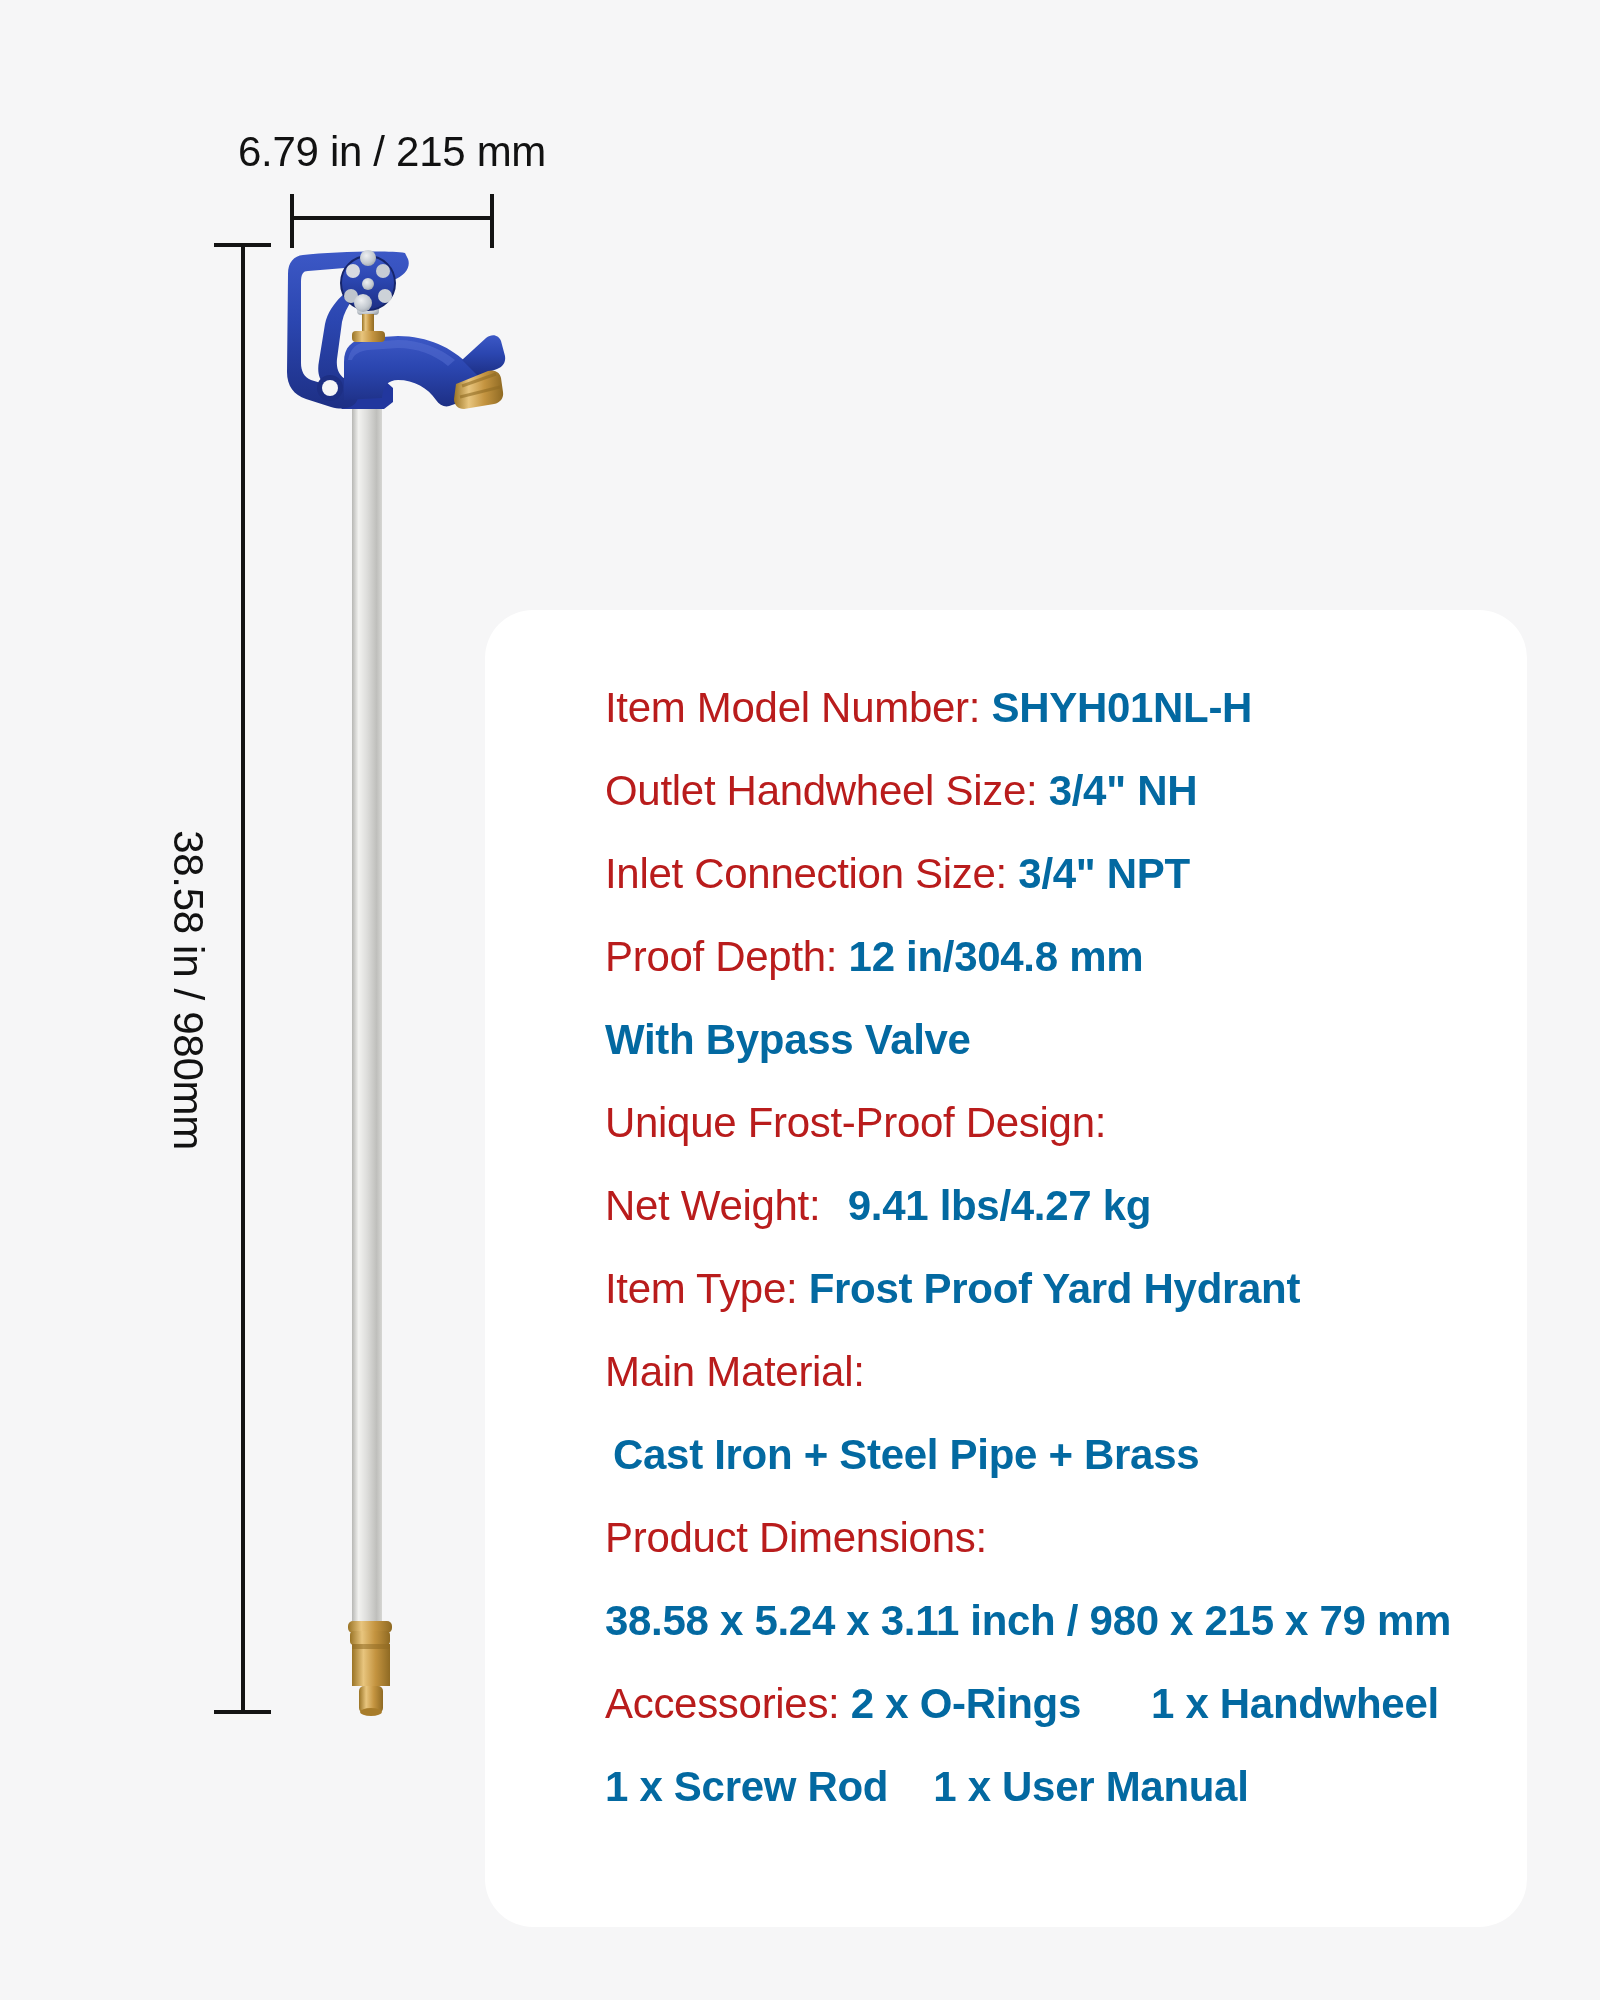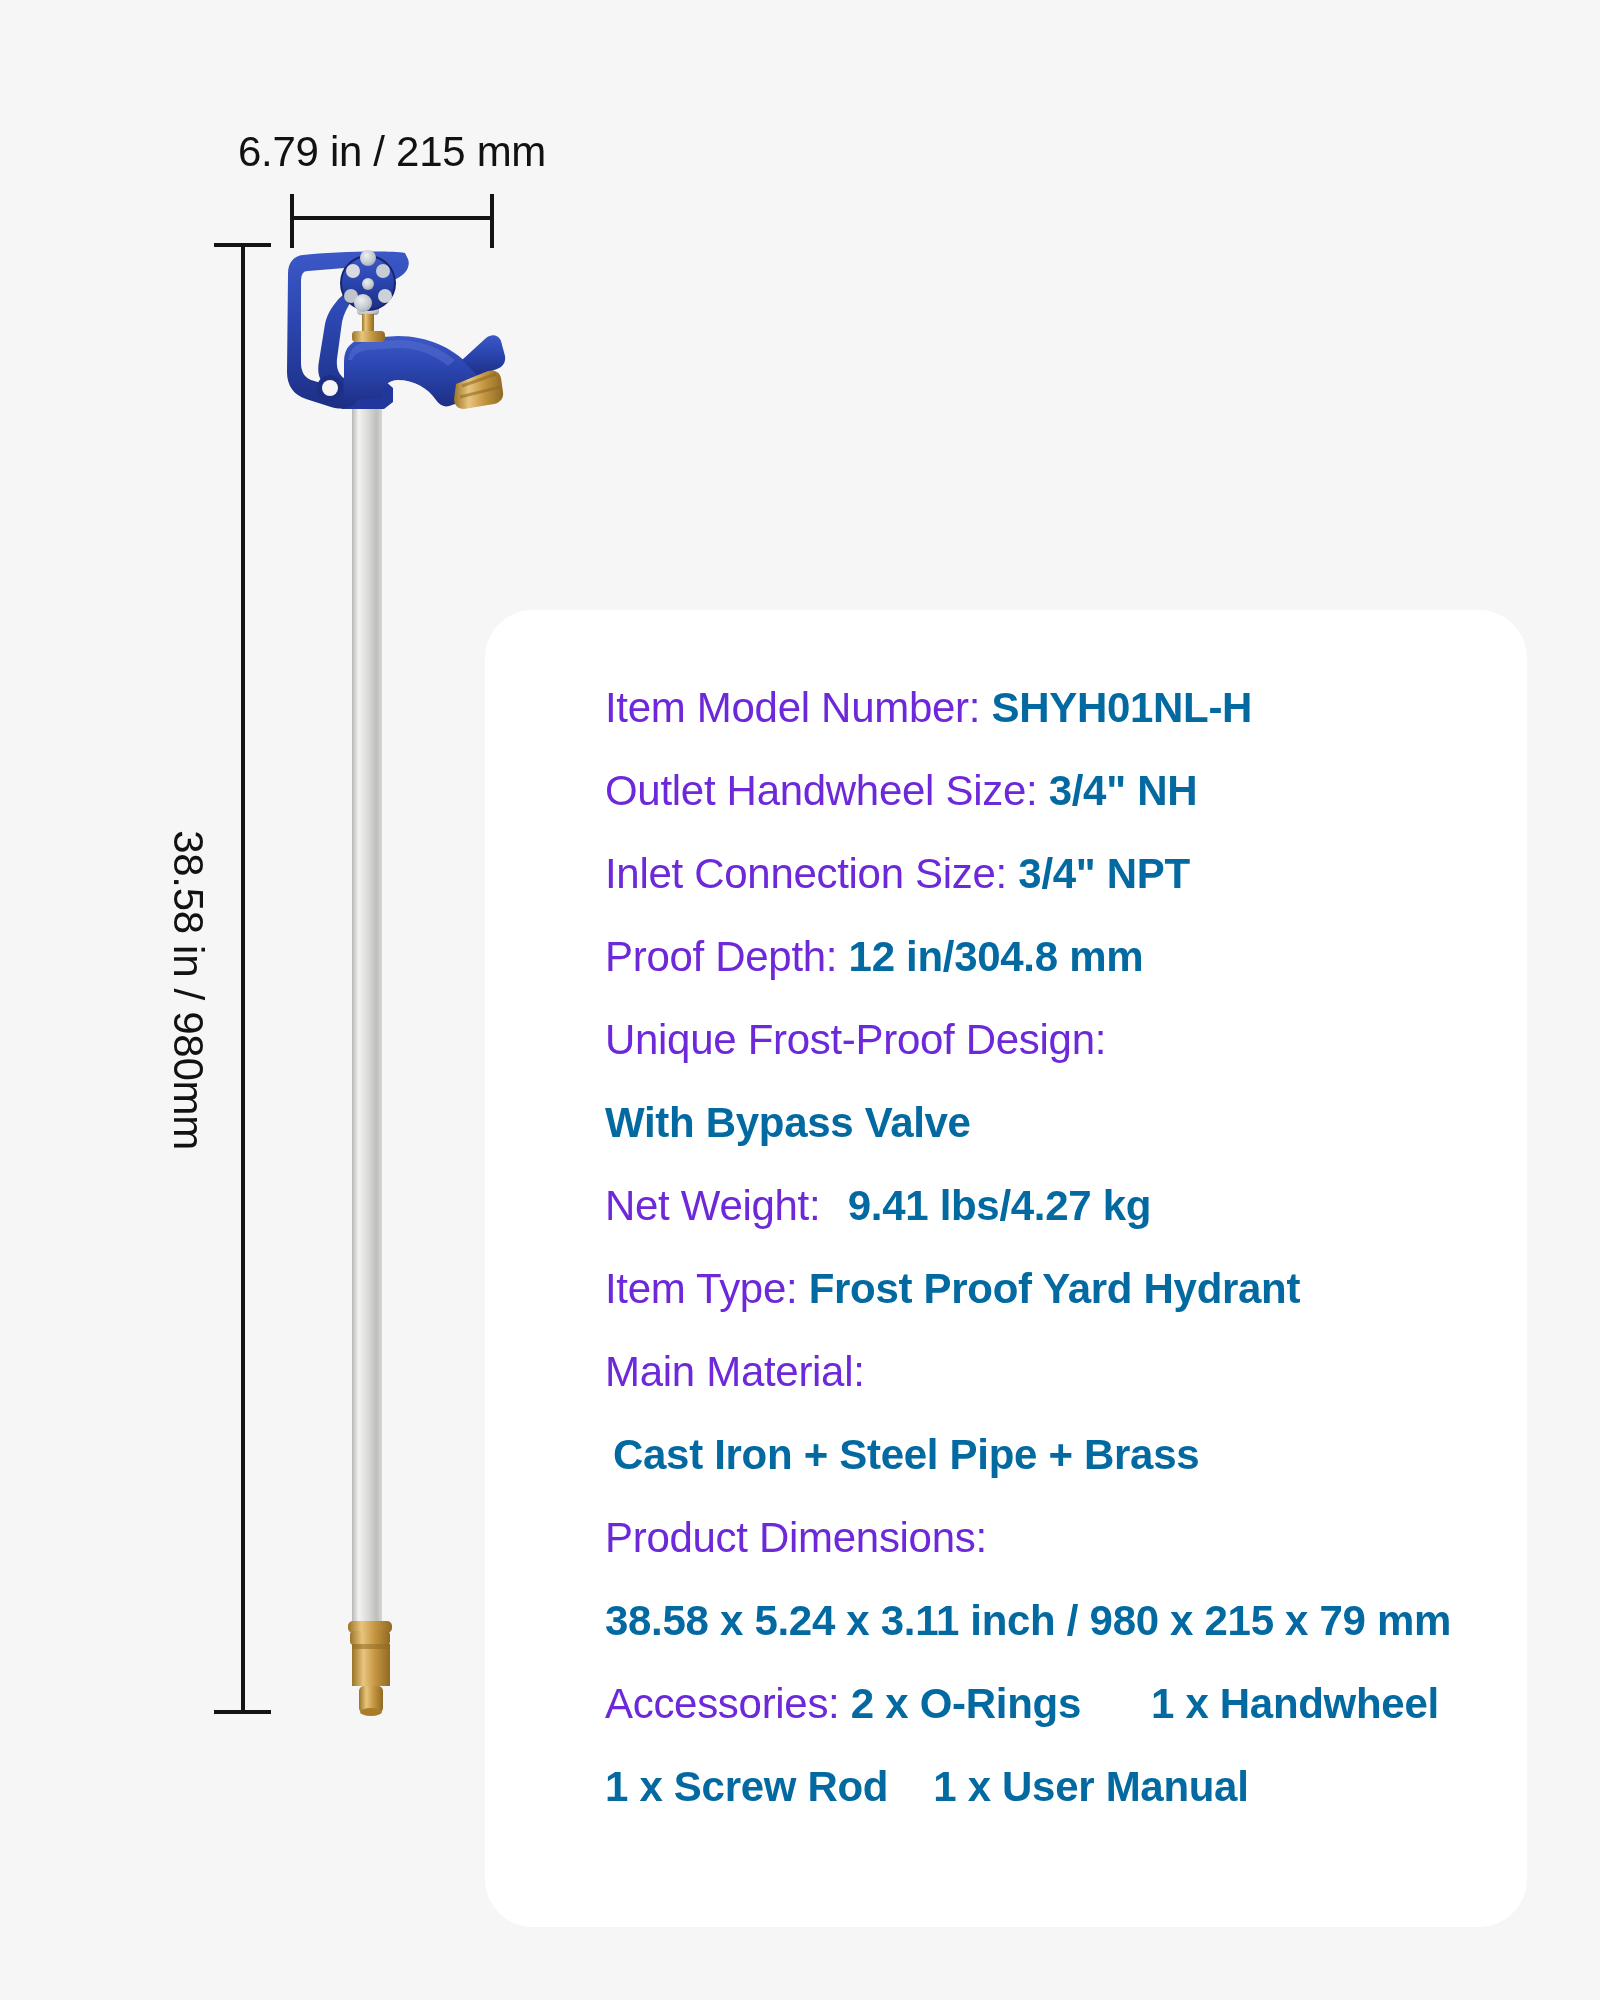--- a/index.html
+++ b/index.html
@@ -35,21 +35,21 @@
   
   #spec-card{
     position:absolute;left:485px;top:610px;width:1042px;height:1317px;
     background:#ffffff;border-radius:48px;
     padding:56px 0 0 120px;box-sizing:border-box;
   }
   .spec-row{
     height:83px;line-height:83px;font-size:42px;white-space:nowrap;
     letter-spacing:-0.3px;
   }
-  .spec-label{color:#6d28d9;font-weight:500;}
+  .spec-label{color:#b91c1c;font-weight:500;}
   .spec-value{color:#0369a1;font-weight:700;}
   .sp-md{margin-left:16px;}
   .sp-sm{margin-left:8px;}
   .gap-lg{margin-left:70px;}
   .gap-sm{margin-left:45px;}
 </style>
 </head>
 <body>
 
 <div class="dim-label" id="width-label">6.79 in / 215 mm</div>
@@ -168,27 +168,27 @@
 
   <div class="spec-row">
     <span class="spec-label">Inlet Connection Size: </span><span class="spec-value">3/4" NPT</span>
   </div>
 
   <div class="spec-row">
     <span class="spec-label">Proof Depth: </span><span class="spec-value">12 in/304.8 mm</span>
   </div>
 
   <div class="spec-row">
+    <span class="spec-value">With Bypass Valve</span>
+  </div>
+
+  <div class="spec-row">
     <span class="spec-label">Unique Frost-Proof Design:</span>
   </div>
 
-  <div class="spec-row">
-    <span class="spec-value">With Bypass Valve</span>
-  </div>
-
 
   <div class="spec-row">
     <span class="spec-label">Net Weight: </span><span class="spec-value sp-md">9.41 lbs/4.27 kg</span>
   </div>
 
   <div class="spec-row">
     <span class="spec-label">Item Type: </span><span class="spec-value">Frost Proof Yard Hydrant</span>
   </div>
 
   <div class="spec-row">

